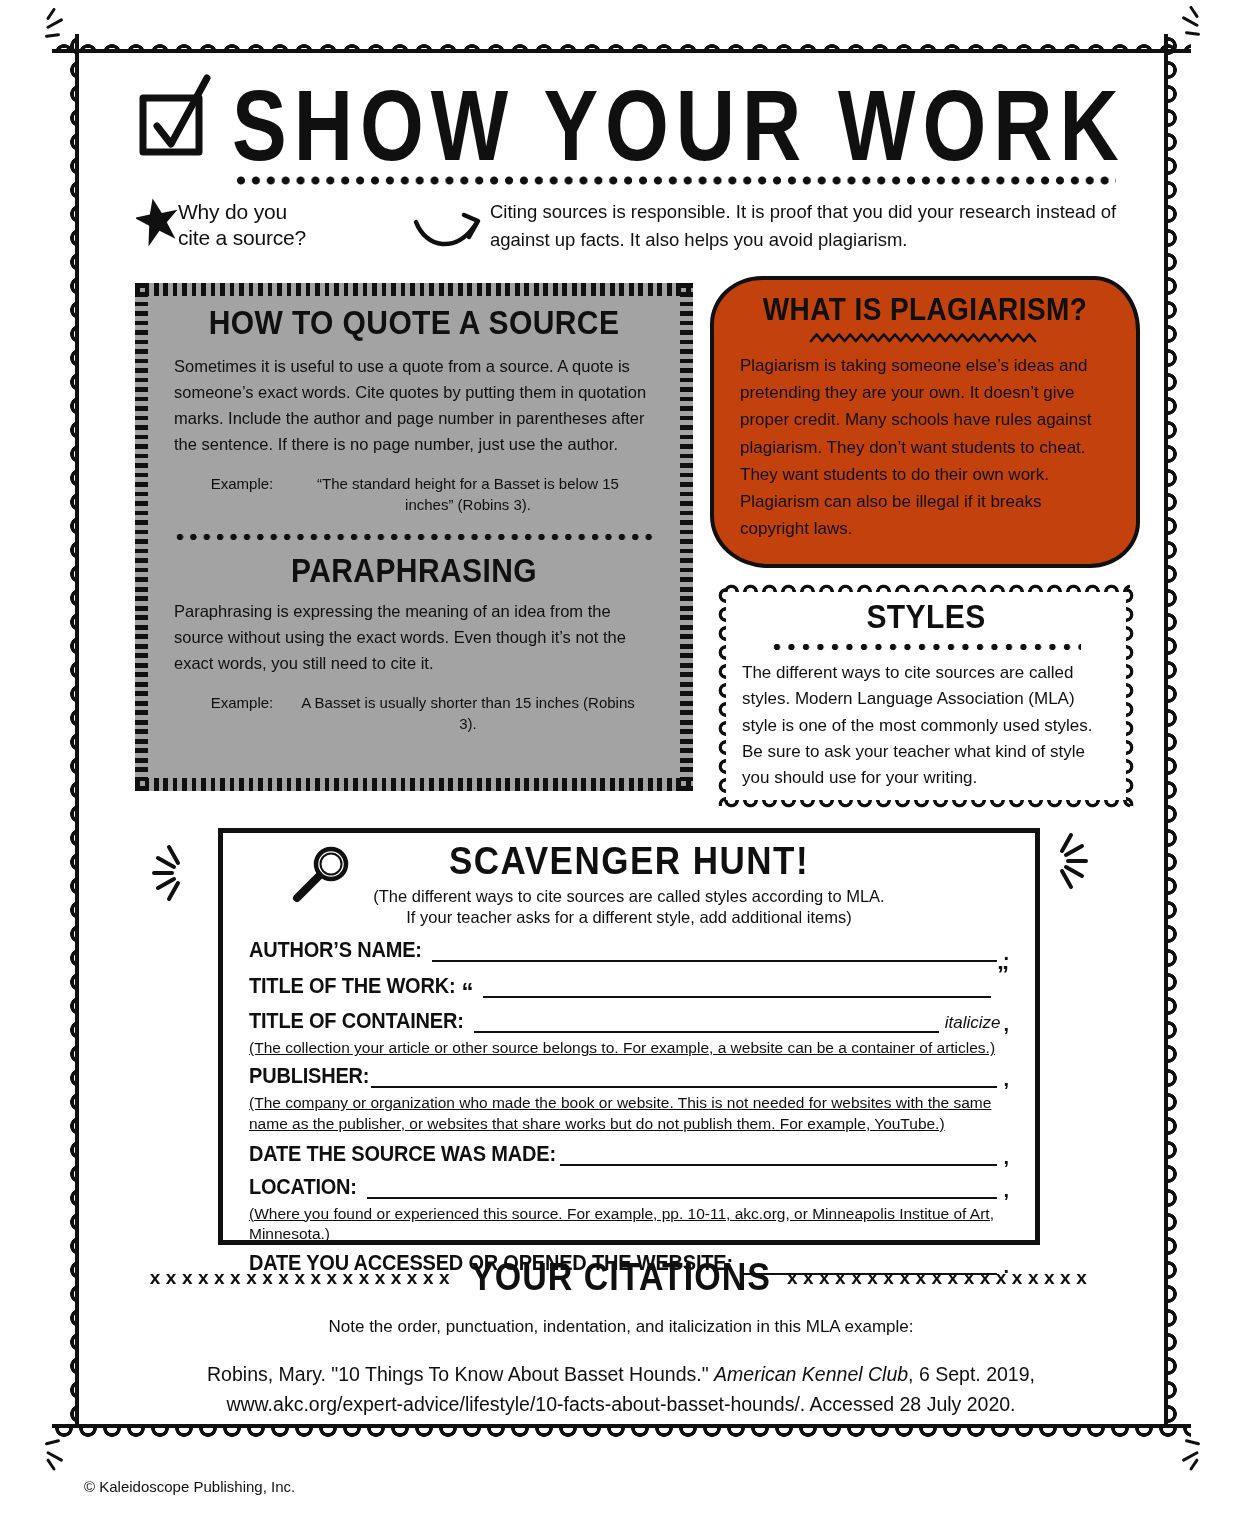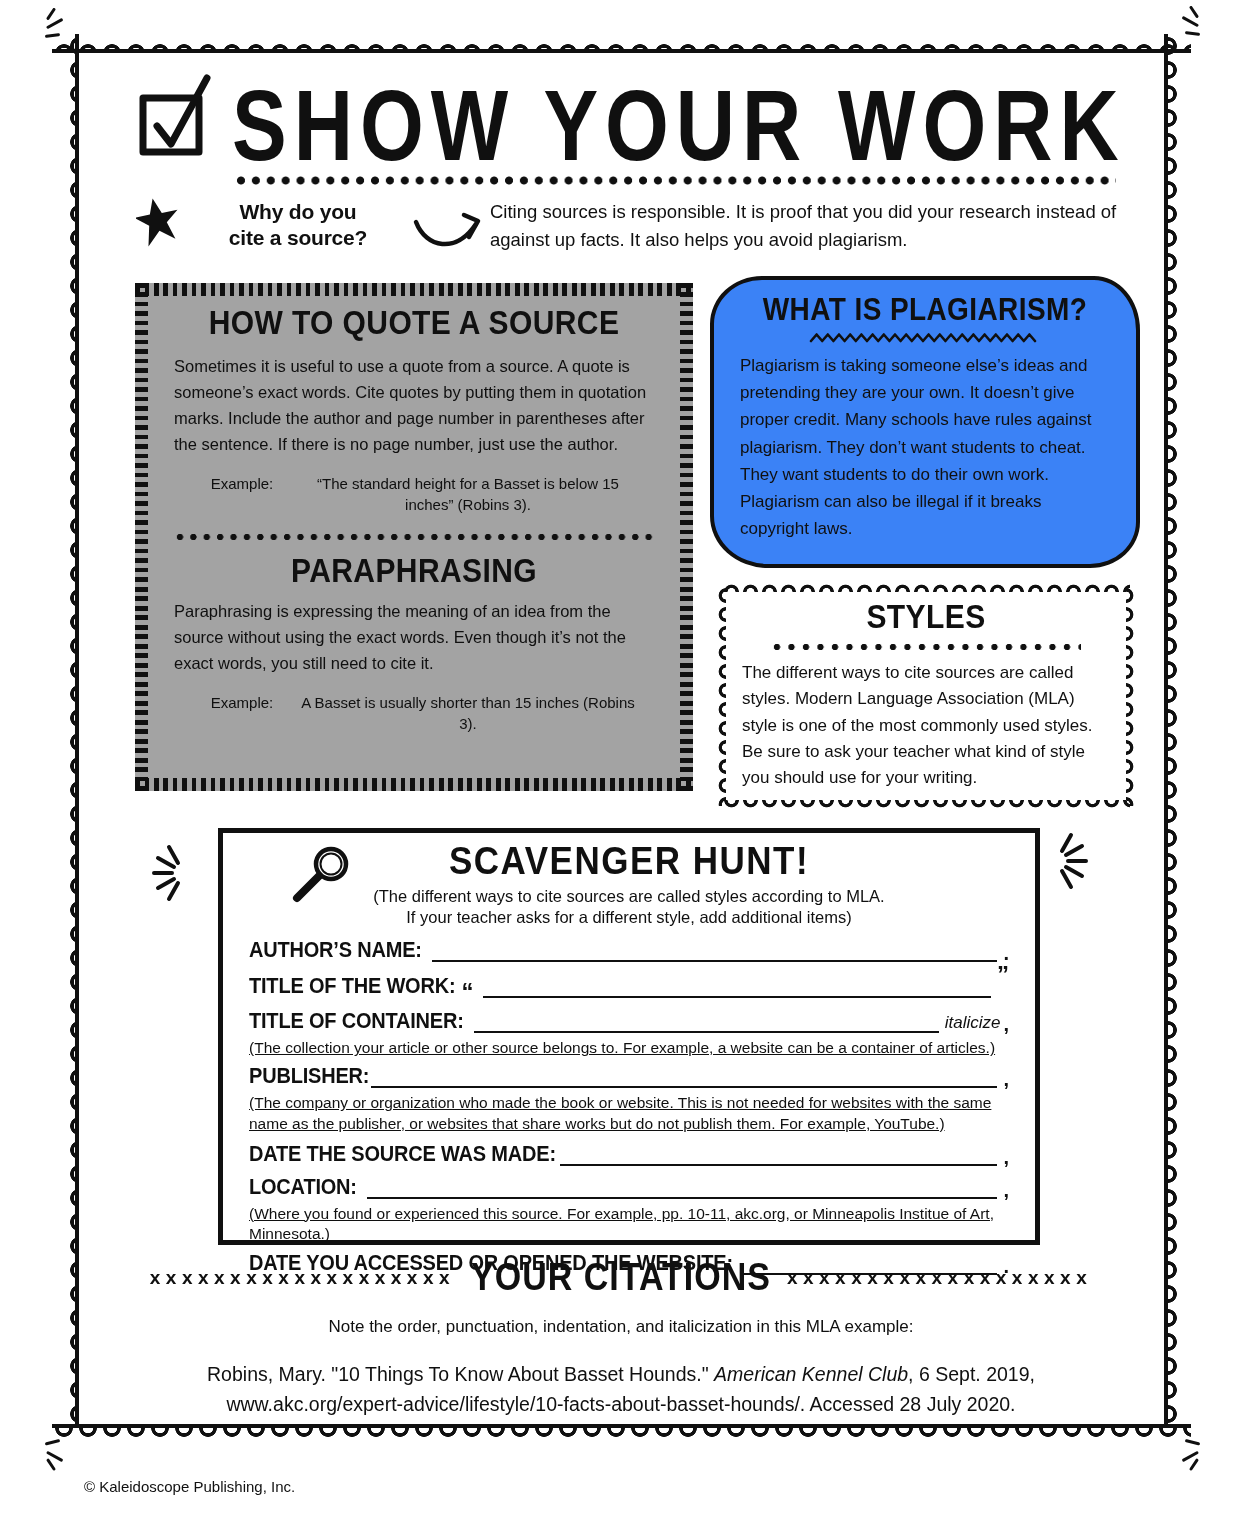--- a/index.html
+++ b/index.html
@@ -28,22 +28,22 @@
   .title-h1 { position:absolute; left:232px; top:68px; width:884px; text-align:center;
     font-size:82px; font-weight:800; letter-spacing:7px; white-space:nowrap;
     transform:scaleY(1.22); transform-origin:50% 0; }
   .checkbox-icon { position:absolute; left:133px; top:70px; }
   .dots-title { position:absolute; left:234px; top:174px; width:882px; height:13px;
     background-image: radial-gradient(circle 4.2px at 7px 6.5px, #101010 3.6px, transparent 4.4px);
     background-size:14.9px 13px; }
 
   
   .why-star { position:absolute; left:136px; top:196px; }
-  .why-label { position:absolute; left:178px; top:199px; width:240px; text-align:center;
-    font-size:21px; font-weight:700; line-height:1.22; letter-spacing:-0.2px; }
+  .why-label { position:absolute; left:178px; top:199px; width:240px; 
+    font-size:21px; font-weight:400; line-height:1.22; letter-spacing:-0.2px; }
   .why-arrow { position:absolute; left:412px; top:206px; }
   .why-text { position:absolute; left:490px; top:198px; width:640px; font-size:18.5px; line-height:1.52; }
 
   
   .quote-box { position:absolute; left:135px; top:283px; width:558px; height:508px; background:#a3a3a3; }
   .hatch-t,.hatch-b { position:absolute; left:0; right:0; height:13px;
     background:repeating-linear-gradient(90deg,#101010 0 4.5px, transparent 4.5px 9.5px); }
   .hatch-t{top:0} .hatch-b{bottom:0}
   .hatch-l,.hatch-r { position:absolute; top:0; bottom:0; width:13px;
     background:repeating-linear-gradient(180deg,#101010 0 4.5px, transparent 4.5px 9.5px); }
@@ -53,21 +53,21 @@
   .box-body { font-size:16.5px; line-height:1.58; margin-top:11px; }
   .example-row { display:flex; margin:17px 0 0 12px; font-size:15px; line-height:1.38;text-align:center; }
   .example-row .ex-label { width:112px; flex:0 0 auto; }
   .example-row .ex-text { width:340px; }
   .dots-div { height:10px; margin-top:16px;
     background-image: radial-gradient(circle 3.4px at 6px 5px, #101010 2.9px, transparent 3.5px);
     background-size:13.4px 10px; background-repeat:repeat-x; }
 
   
   .plag-box { position:absolute; left:710px; top:276px; width:430px; min-height:292px;
-    border:4px solid #101010; border-radius:52px 46px 50px 58px / 48px 54px 46px 52px; padding:16px 26px 14px; background:#3b82f6; }
+    border:4px solid #101010; border-radius:52px 46px 50px 58px / 48px 54px 46px 52px; padding:16px 26px 14px; background:#c2410c; }
   .plag-box .box-h2 { font-size:28px; }
   .zigzag { display:block; margin:4px auto 0; }
   .plag-body { font-size:17px; line-height:1.6; margin-top:9px; }
 
   
   .styles-box { position:absolute; left:712px; top:578px; width:428px; height:236px; padding:24px 30px 10px; background:#fff; }
   .sc-t,.sc-b { position:absolute; left:10px; right:10px; height:15px; background-repeat:repeat-x; }
   .sc-t { top:-1px; background-image:radial-gradient(circle 7.5px at 9.5px 15px, transparent 3.8px, #101010 4.2px, #101010 7px, transparent 7.7px); background-size:19px 15px; }
   .sc-b { bottom:-1px; background-image:radial-gradient(circle 7.5px at 9.5px 0px, transparent 3.8px, #101010 4.2px, #101010 7px, transparent 7.7px); background-size:19px 15px; }
   .sc-l,.sc-r { position:absolute; top:8px; bottom:8px; width:15px; background-repeat:repeat-y; }

